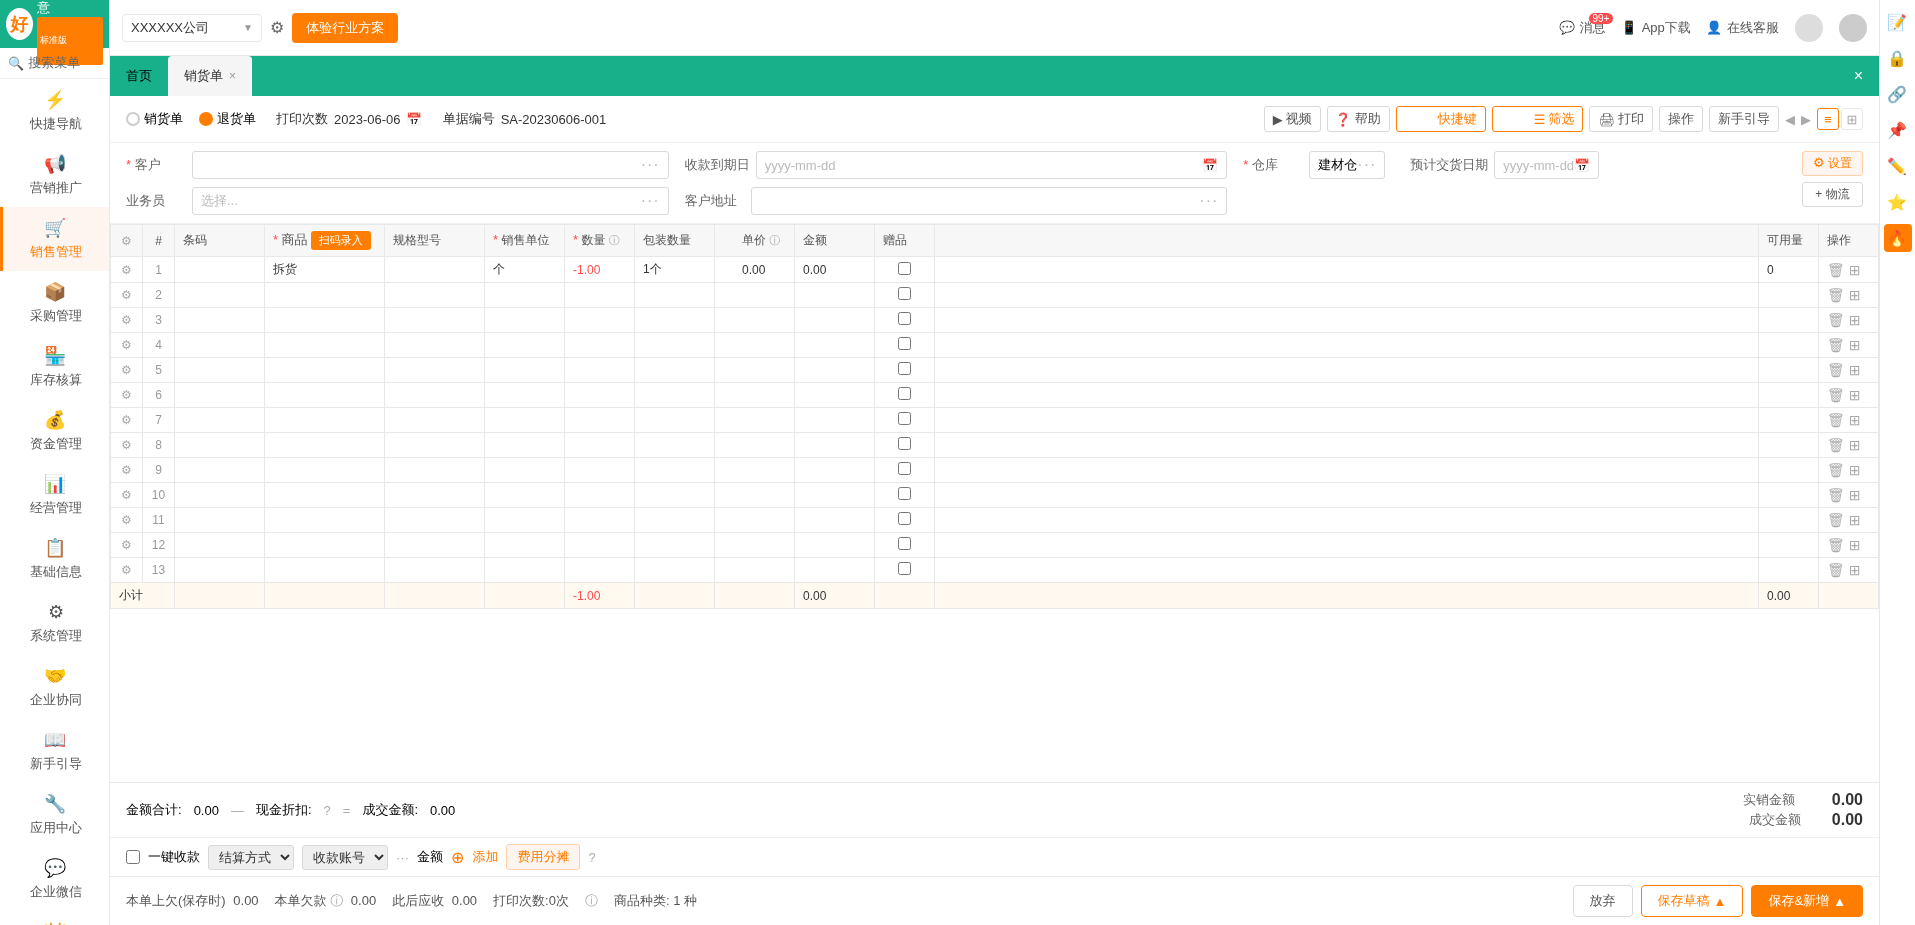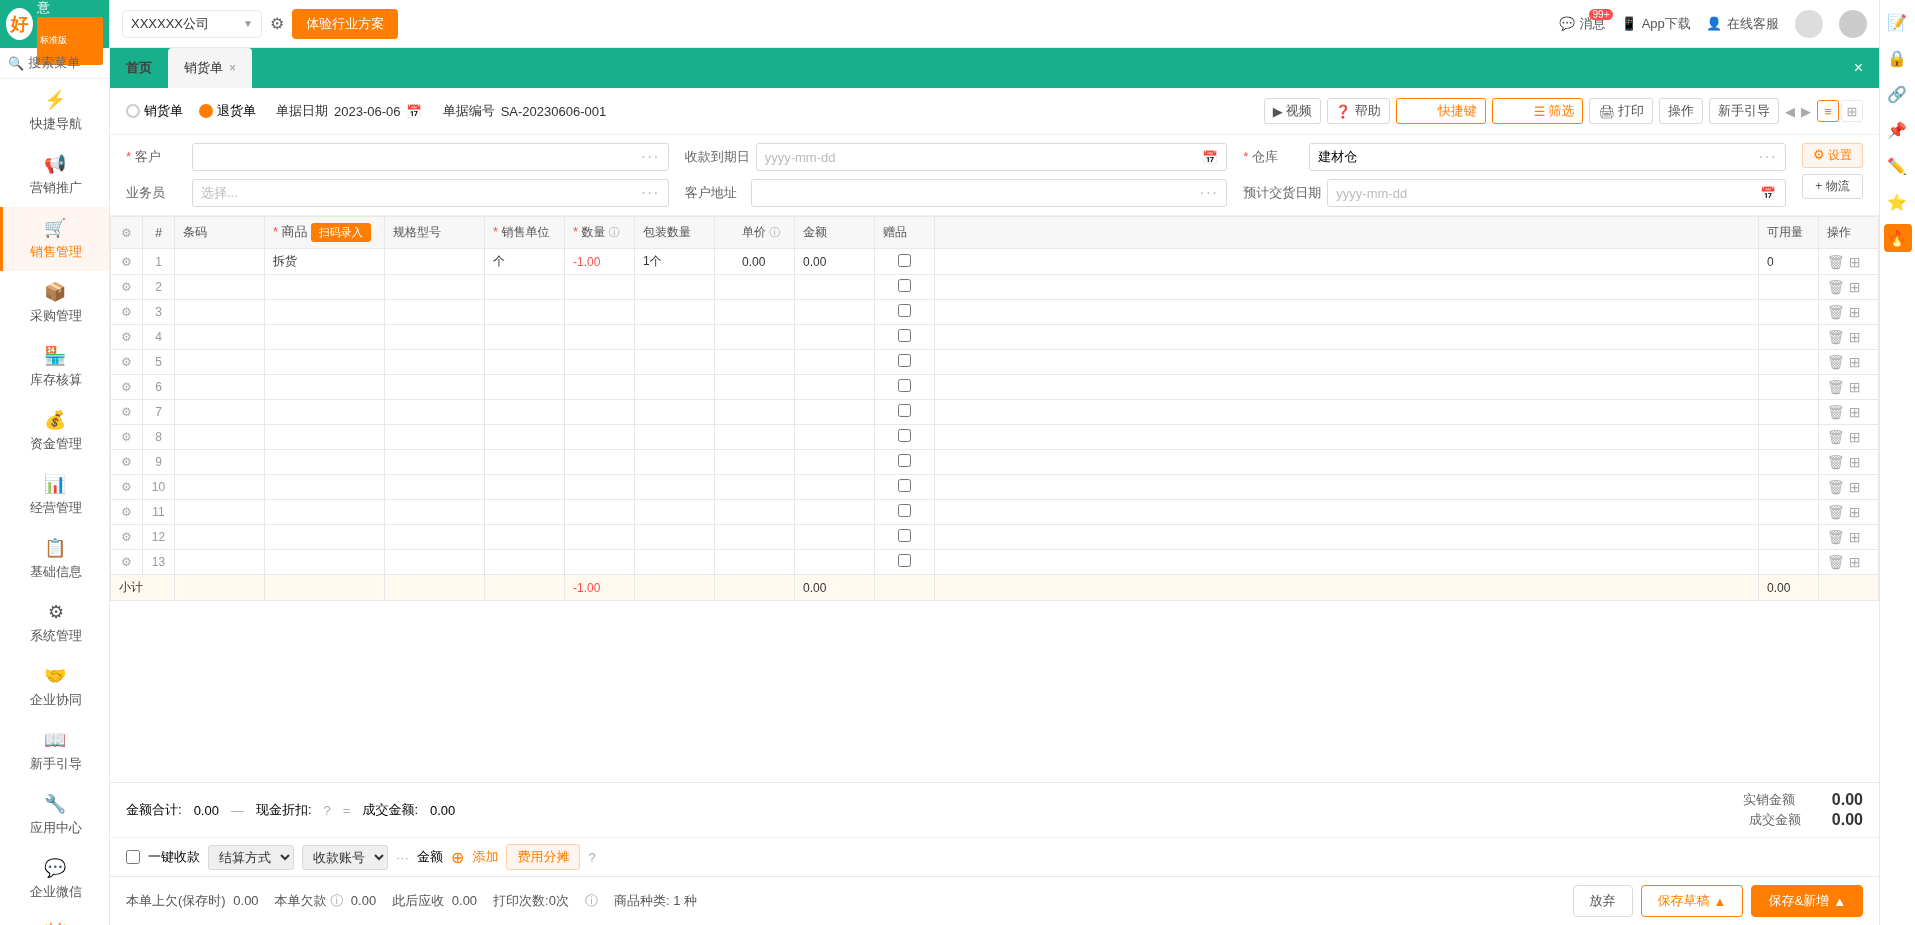--- a/index.html
+++ b/index.html
@@ -13,35 +13,35 @@
     .logo-badge { background: #ff7d00; color: #fff; font-size: 9px; padding: 18px 3px; border-radius: 2px; display: block; }
     .sidebar-search { padding: 6px 8px; display: flex; align-items: center; gap: 4px; cursor: pointer; color: #666; border-bottom: 1px solid #f0f0f0; }
     .sidebar-item { padding: 10px 8px; display: flex; flex-direction: column; align-items: center; gap: 4px; cursor: pointer; color: #555; font-size: 12px; border-left: 3px solid transparent; }
     .sidebar-item.active { background: #fff5f0; color: #ff7d00; border-left: 3px solid #ff7d00; }
     .sidebar-item .icon { font-size: 18px; }
 
     
     .main { flex: 1; display: flex; flex-direction: column; height: 100%; overflow: hidden; }
 
     
-    .topbar { height: 48px; background: #fff; display: flex; align-items: center; padding: 0 12px; gap: 8px; border-bottom: 1px solid #e8e8e8; flex-shrink: 0; }
+    .topbar { height: 56px; background: #fff; display: flex; align-items: center; padding: 0 12px; gap: 8px; border-bottom: 1px solid #e8e8e8; flex-shrink: 0; }
     .company-select { display: flex; align-items: center; gap: 4px; padding: 4px 8px; border: 1px solid #e8e8e8; border-radius: 4px; cursor: pointer; min-width: 140px; color: #333; }
     .company-select .chevron { color: #999; font-size: 10px; margin-left: auto; }
     .topbar-btn { background: #ff7d00; color: #fff; border: none; border-radius: 4px; padding: 6px 14px; cursor: pointer; font-size: 13px; }
     .topbar-right { margin-left: auto; display: flex; align-items: center; gap: 16px; color: #555; }
     .topbar-right-item { display: flex; align-items: center; gap: 4px; cursor: pointer; font-size: 13px; position: relative; }
     .badge { background: #ff4d4f; color: #fff; font-size: 10px; padding: 0 4px; border-radius: 8px; position: absolute; top: -6px; right: -8px; min-width: 16px; text-align: center; }
     .avatar { width: 28px; height: 28px; border-radius: 50%; background: #ddd; }
 
     
     .tabbar { height: 40px; background: #17b08a; display: flex; align-items: center; padding: 0 0 0 0; flex-shrink: 0; }
     .tab { padding: 0 16px; height: 40px; display: flex; align-items: center; gap: 6px; cursor: pointer; color: rgba(255,255,255,0.8); font-size: 13px; }
     .tab.active { background: #f5f5f5; color: #333; border-radius: 4px 4px 0 0; }
     .tab .close { color: #999; font-size: 12px; cursor: pointer; }
-    .tab-home { color: #404040; font-weight: bold; }
+    .tab-home { color: #000000; }
     .tabbar-close { margin-left: auto; color: #fff; padding: 0 16px; cursor: pointer; font-size: 16px; }
 
     
     .content { flex: 1; background: #f5f5f5; overflow: auto; display: flex; flex-direction: column; }
 
     
     .form-toprow { display: flex; align-items: center; padding: 10px 16px; gap: 20px; border-bottom: 1px solid #f0f0f0; background: #fff; }
     .radio-group { display: flex; gap: 16px; align-items: center; }
     .radio-item { display: flex; align-items: center; gap: 4px; cursor: pointer; }
     .radio-dot { width: 14px; height: 14px; border-radius: 50%; border: 2px solid #ccc; display: inline-block; }
@@ -241,21 +241,21 @@
         <label class="radio-item">
           <span class="radio-dot"></span>
           <span>销货单</span>
         </label>
         <label class="radio-item">
           <span class="radio-dot checked"></span>
           <span>退货单</span>
         </label>
       </div>
       <div class="form-date">
-        <span>单据日期</span>
+        <span>打印次数</span>
         <span class="date-val">2023-06-06</span>
         <span style="color:#aaa;">📅</span>
       </div>
       <div class="form-code">
         <span>单据编号</span>
         <span style="color:#333;font-weight:500;">SA-20230606-001</span>
       </div>
       <div style="margin-left:auto;display:flex;align-items:center;gap:6px;">
         <div class="toprow-btn">
           <span>▶</span>
@@ -315,21 +315,21 @@
             <span class="cal">📅</span>
           </div>
         </div>
         <div class="field-row">
           <span class="field-label">客户地址</span>
           <div class="field-wrapper">
             <span class="dots">···</span>
           </div>
         </div>
       </div>
-      <div style="flex:1;display:flex;flex-direction:column;gap:8px;">
+      <div style="flex:1;display:flex;flex-direction:row;gap:25px;">
         <div class="field-row">
           <span class="field-label required">仓库</span>
           <div class="field-wrapper">
             <span>建材仓</span>
             <span class="dots">···</span>
           </div>
         </div>
         <div class="field-row">
           <span class="field-label">预计交货日期</span>
           <div class="field-wrapper">

